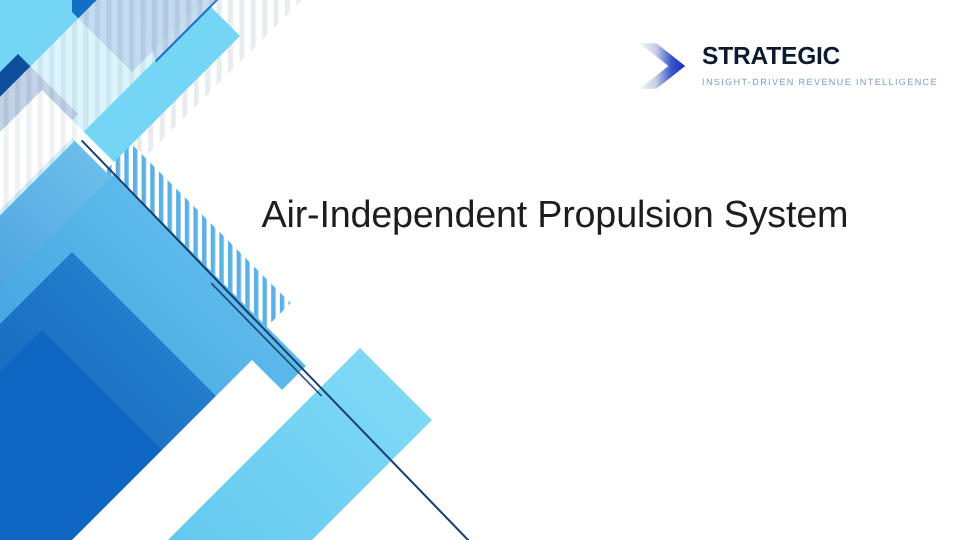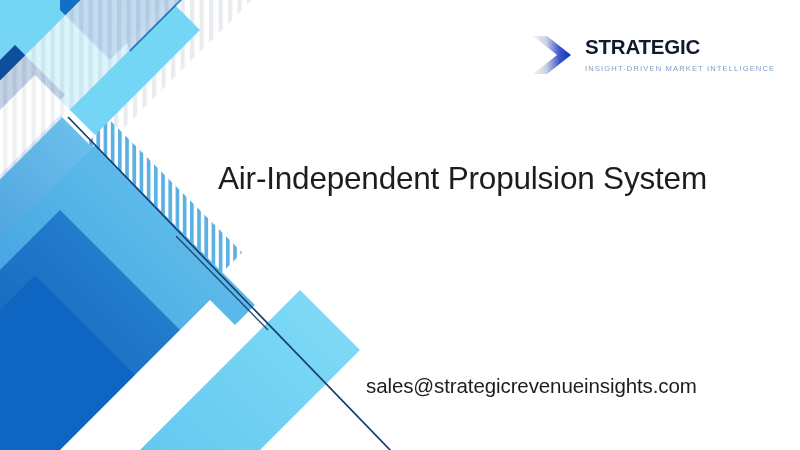--- a/index.html
+++ b/index.html
@@ -212,22 +212,21 @@
             <stop offset="70%" stop-color="#3b55c9"></stop>
             <stop offset="100%" stop-color="#0f2fbe"></stop>
           </linearGradient>
         </defs>
         <path d="M6 7 L20 7 L44 26 L20 45 L6 45 L30 26 Z" fill="url(#chevGrad)"></path>
       </svg>
     </div>
 
     <div id="logo-text">
       <div class="logo-line">STRATEGIC</div>
-      <div id="logo-tagline">INSIGHT-DRIVEN MARKET INTELLIGENCE</div>
+      <div id="logo-tagline">INSIGHT-DRIVEN REVENUE INTELLIGENCE</div>
     </div>
 
   </div>
 
   <h1 id="title">Air-Independent Propulsion System</h1>
 
-  <div id="email">sales@strategicrevenueinsights.com</div>
 
 </div>
 
 </body></html>

